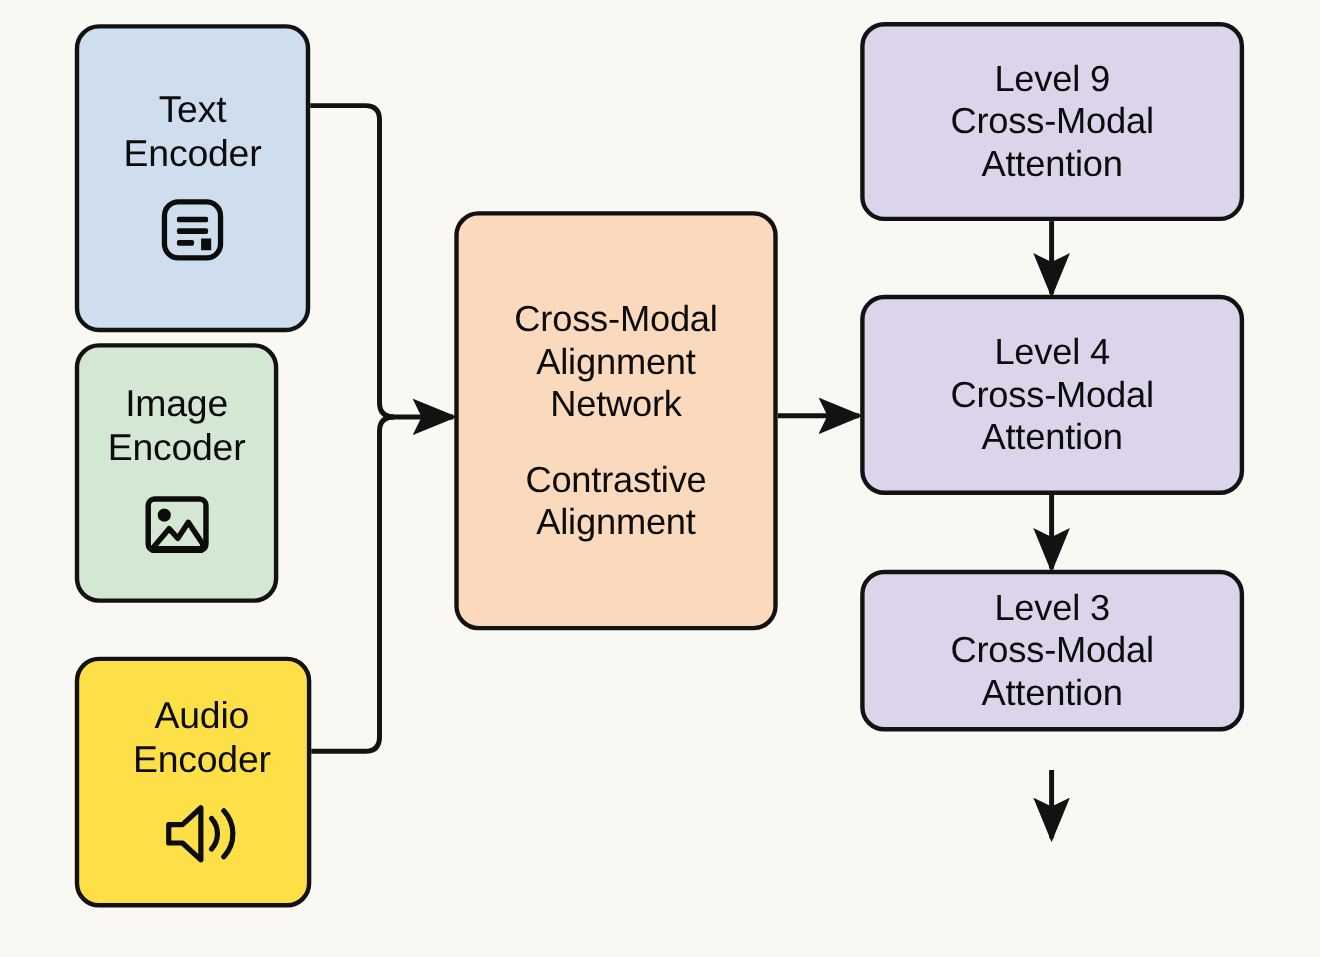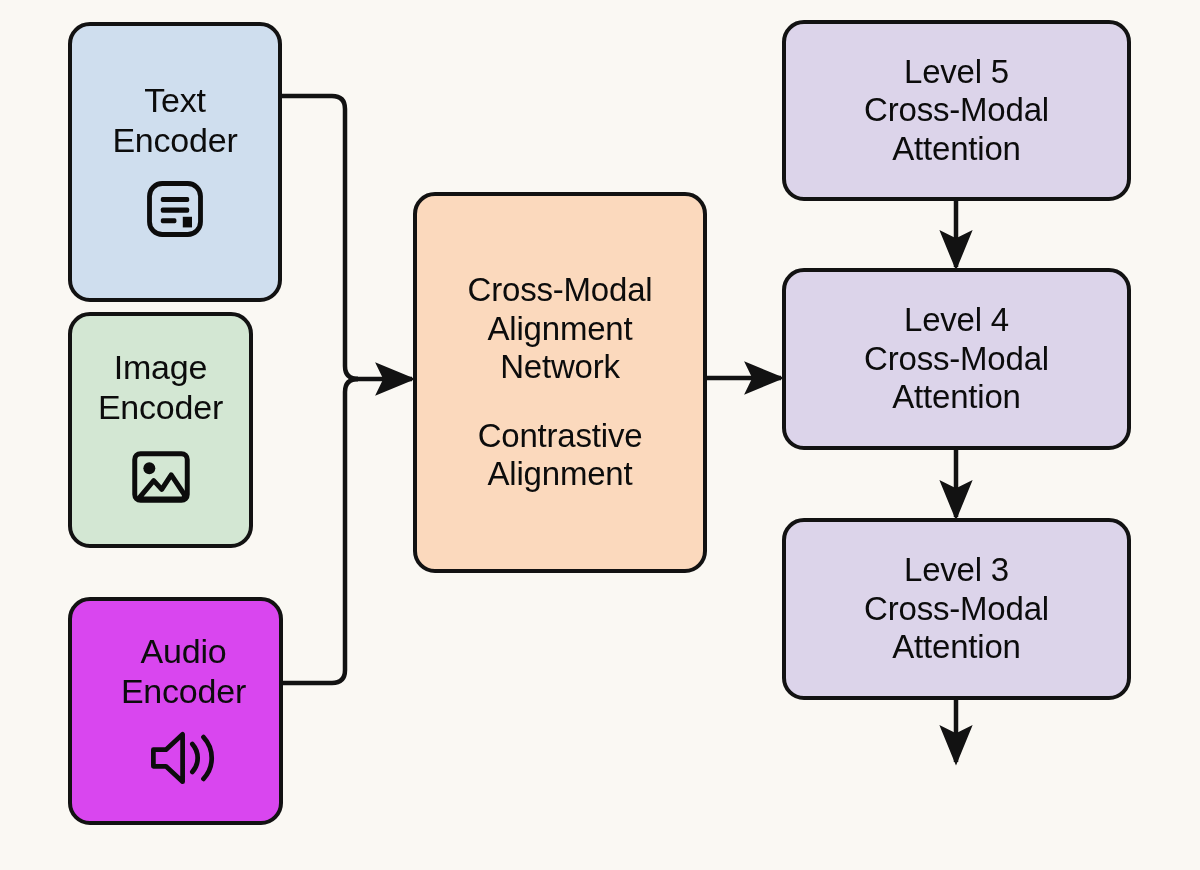--- a/index.html
+++ b/index.html
@@ -56,42 +56,42 @@
   #node-text-encoder {
     left: 68px;  top: 22px;  width: 214px; height: 280px;
     background: #cfdeee;
   }
   #node-image-encoder {
     left: 68px;  top: 312px; width: 185px; height: 236px;
     background: #d3e7d3;
   }
   #node-audio-encoder {
     left: 68px;  top: 597px; width: 215px; height: 228px;
-    background: #d946ef;
+    background: #fde047;
     padding-left: 16px;
   }
   
   #node-alignment-network {
     left: 413px; top: 192px; width: 294px; height: 381px;
     background: #fbd9bd;
     justify-content: center;
   }
   #node-alignment-network .node-title { font-size: 33px; }
   .sub-gap { height: 30px; }
   
   #node-level-1 {
     left: 782px; top: 20px;  width: 349px; height: 181px;
     background: #dcd4ea;
   }
   #node-level-2 {
     left: 782px; top: 268px; width: 349px; height: 182px;
     background: #dcd4ea;
   }
   #node-level-3 {
-    left: 782px; top: 518px; width: 349px; height: 182px;
+    left: 782px; top: 518px; width: 349px; height: 147px;
     background: #dcd4ea;
   }
   #node-level-1 .node-title,
   #node-level-2 .node-title,
   #node-level-3 .node-title { font-size: 33px; }
 
   
   #output-label {
     position: absolute;
     left: 782px;
@@ -174,21 +174,21 @@
   <div class="node" id="node-alignment-network">
     <div class="node-title">Cross-Modal
 Alignment
 Network</div>
     <div class="sub-gap"></div>
     <div class="node-title">Contrastive
 Alignment</div>
   </div>
 
   <div class="node" id="node-level-1">
-    <div class="node-title">Level 5
+    <div class="node-title">Level 9
 Cross-Modal
 Attention</div>
   </div>
 
   <div class="node" id="node-level-2">
     <div class="node-title">Level 4
 Cross-Modal
 Attention</div>
   </div>
 

